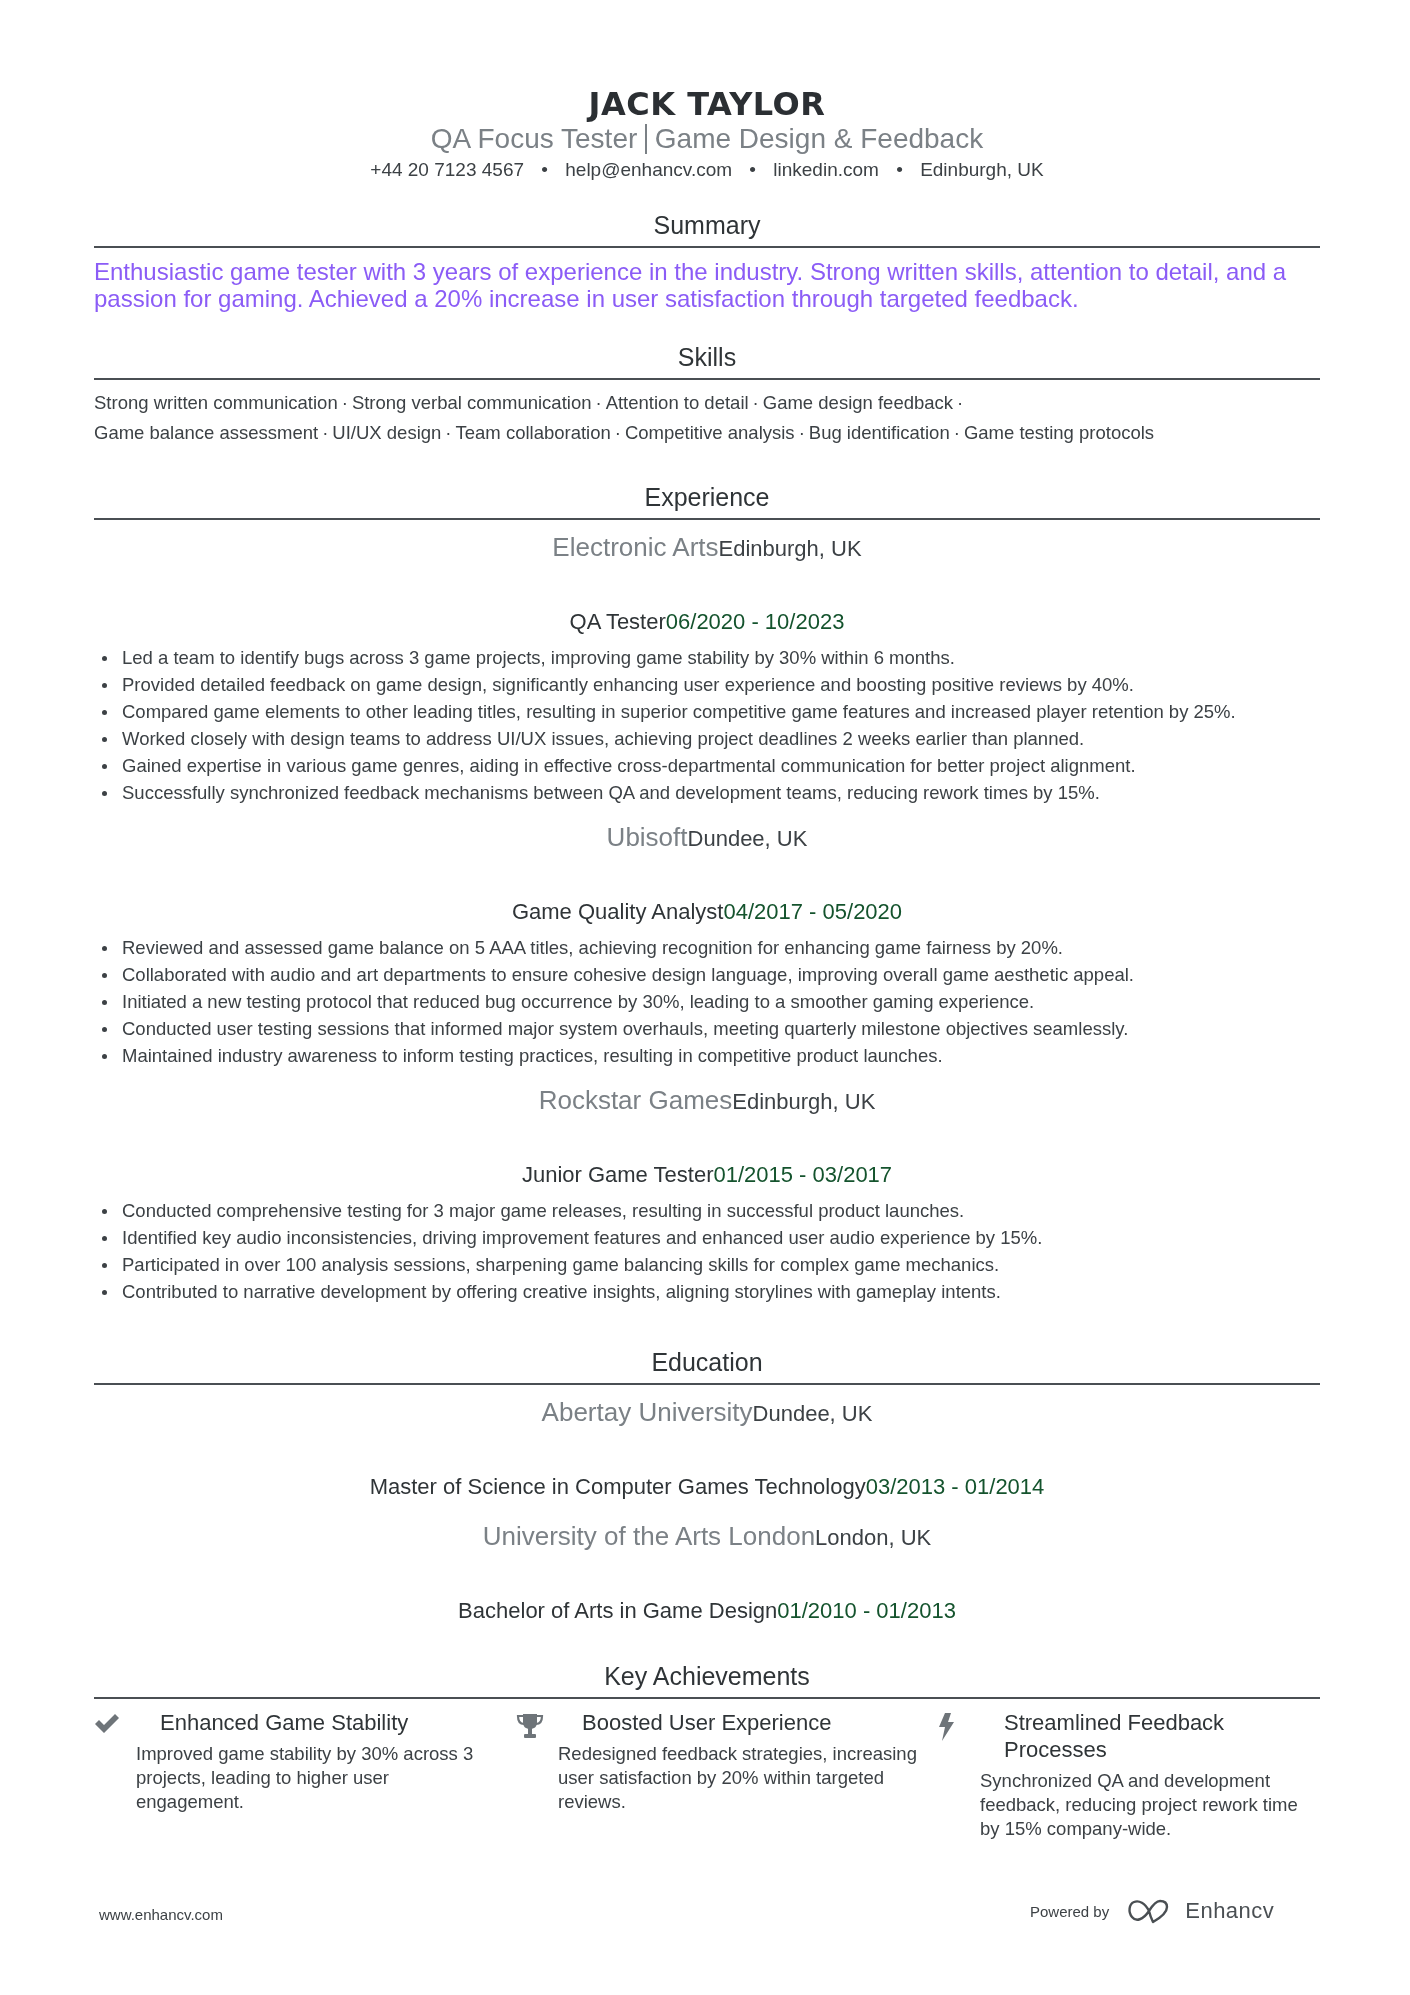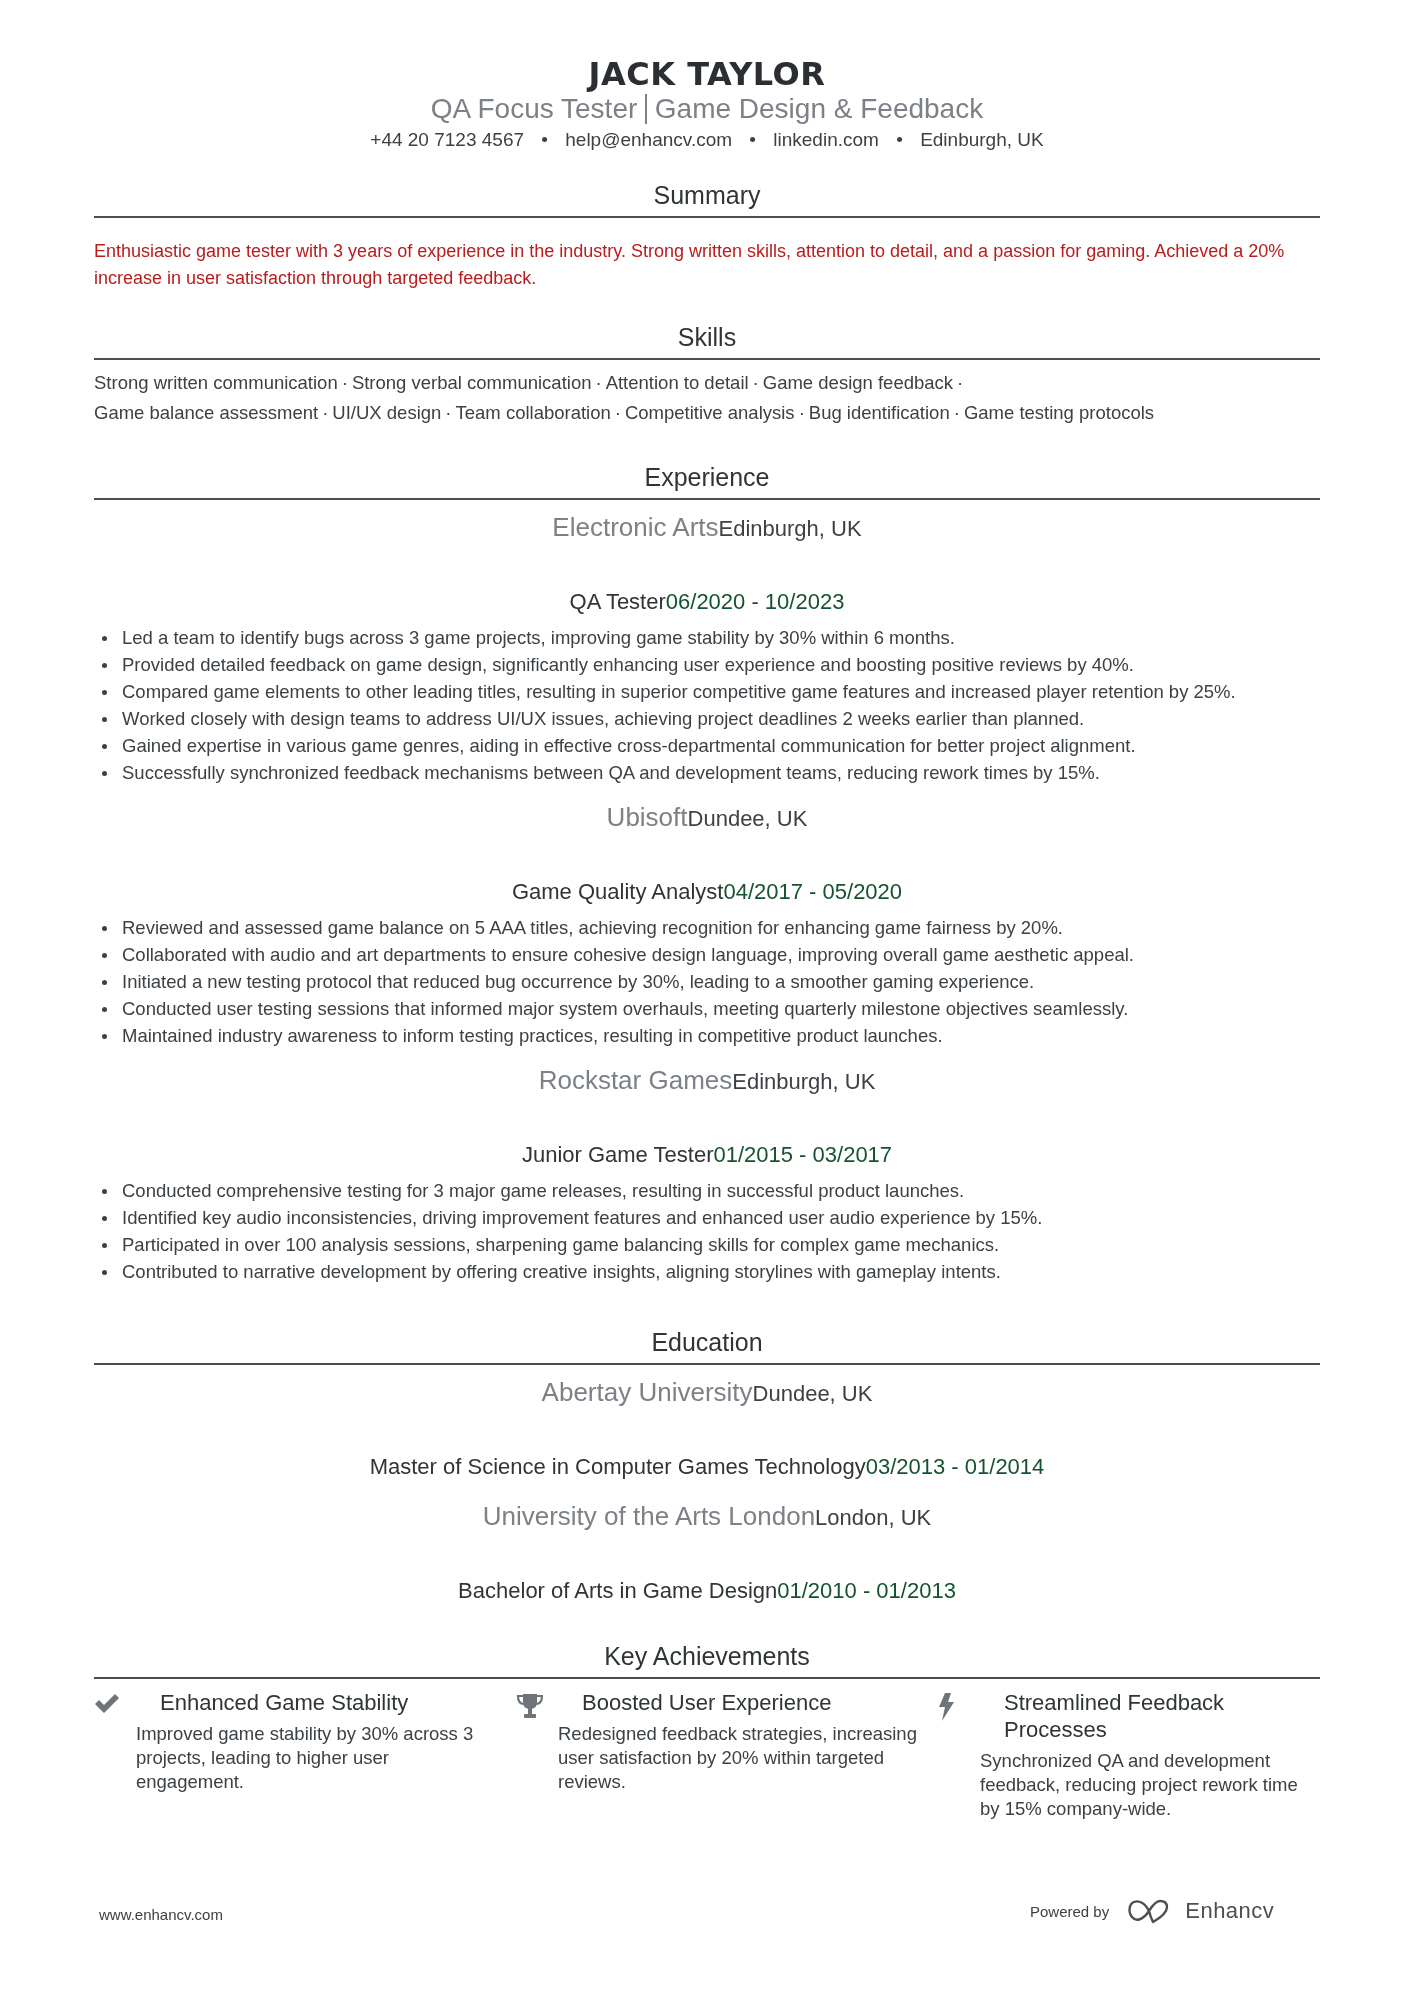--- a/index.html
+++ b/index.html
@@ -9,21 +9,21 @@
       color: #2f3437;
       position: relative;
     }
     .page {
       position: absolute;
       left: 94px;
       top: 0;
       width: 1226px;
     }
     
-    .header { text-align: center; padding-top: 56px; }
+    .header { text-align: center; padding-top: 86px; }
     .name {
       font-family: "DejaVu Sans", sans-serif;
       font-weight: bold;
       font-size: 32px;
       letter-spacing: 0.5px;
       color: #2b2f33;
       line-height: 36px;
       height: 36px;
     }
     .title {
@@ -45,24 +45,24 @@
     .section-title {
       text-align: center;
       font-size: 25px;
       color: #2f3437;
       line-height: 34px;
       border-bottom: 2px solid #4a4f53;
       padding-bottom: 4px;
     }
     .summary-section { margin-top: 26px; }
     .summary-text {
-      font-size: 18px;
+      font-size: 24px;
       line-height: 27px;
-      color: #b91c1c;
-      margin-top: 20px;
+      color: #8b5cf6;
+      margin-top: 10px;
     }
     .skills-section { margin-top: 28px; }
     .skills {
       font-size: 18.5px;
       line-height: 30px;
       color: #3c4145;
       margin-top: 8px;
     }
     .skills .sk-dot { margin: 0 4px; }
 

